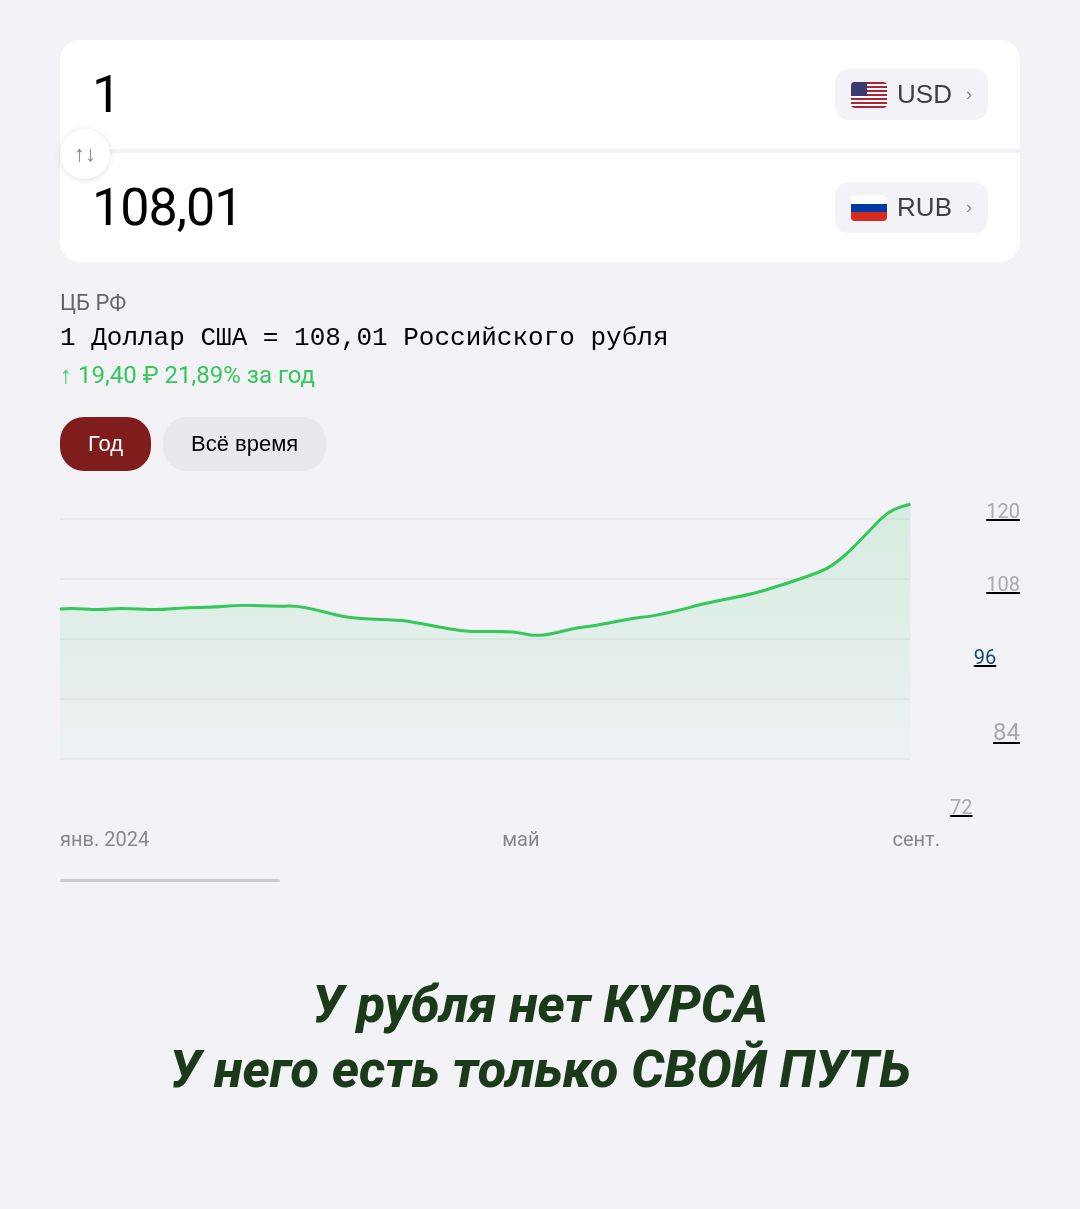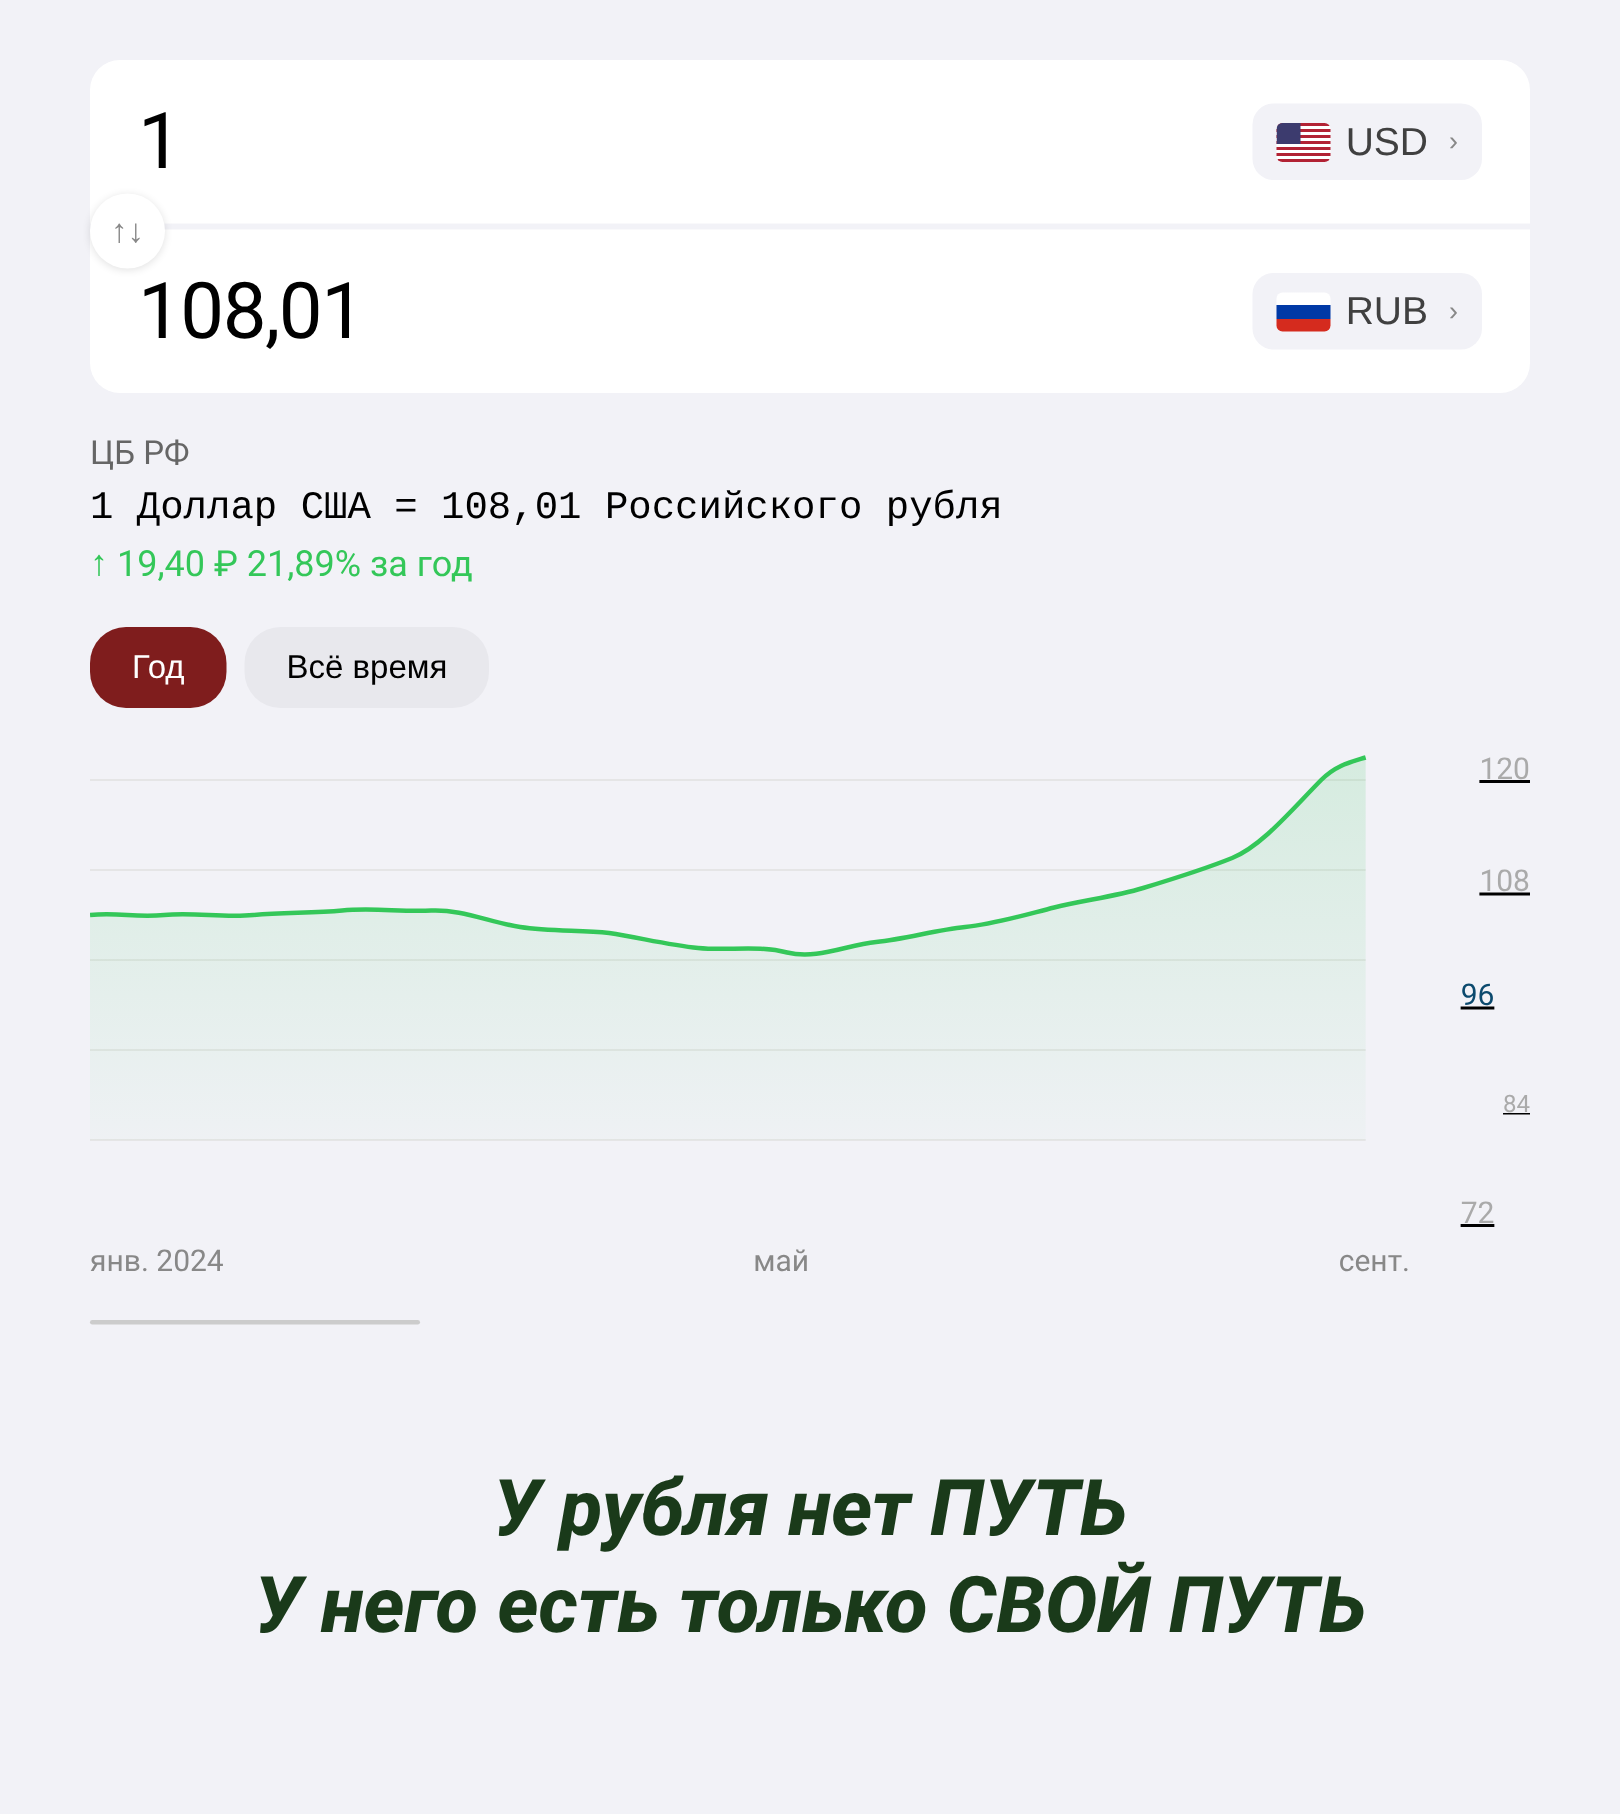--- a/index.html
+++ b/index.html
@@ -336,35 +336,35 @@
             C 790,64 810,40 830,20
             C 840,10 850,8 860,5
           " fill="none" stroke="#34c759" stroke-width="3"></path>
         </svg>
       </div>
 
       <div style="width:70px; display:flex; flex-direction:column; justify-content:space-between; padding-bottom:0; padding-top:0; height:320px;">
         <span style="font-size:20px; color:#aaa; text-align:right;">120</span>
         <span style="font-size:20px; color:#aaa; text-align:right;">108</span>
         <span style="font-size:20px; color:#0c4a6e; text-align:center;">96</span>
-        <span style="font-size:16px; color:#aaa; text-align:right;">84</span>
-        <span style="font-size:20px; color:#aaa; text-align:center;">72</span>
+        <span style="font-size:24px; color:#aaa; text-align:right;">84</span>
+        <span style="font-size:20px; color:#aaa; text-align:left;">72</span>
       </div>
     </div>
 
     <div class="x-labels">
       <span class="x-label">янв. 2024</span>
       <span class="x-label">май</span>
       <span class="x-label">сент.</span>
     </div>
 
   </div>
 
   <div style="width:220px; height:3px; background:#ccc; margin: 28px 0 0 0; border-radius:2px;"></div>
 
 </div>
 
 <div class="meme-section">
   <div class="meme-text">
-    <div>У рубля нет ПУТЬ</div>
+    <div>У рубля нет КУРСА</div>
     <div>У него есть только СВОЙ ПУТЬ</div>
   </div>
 </div>
 
 </body></html>

